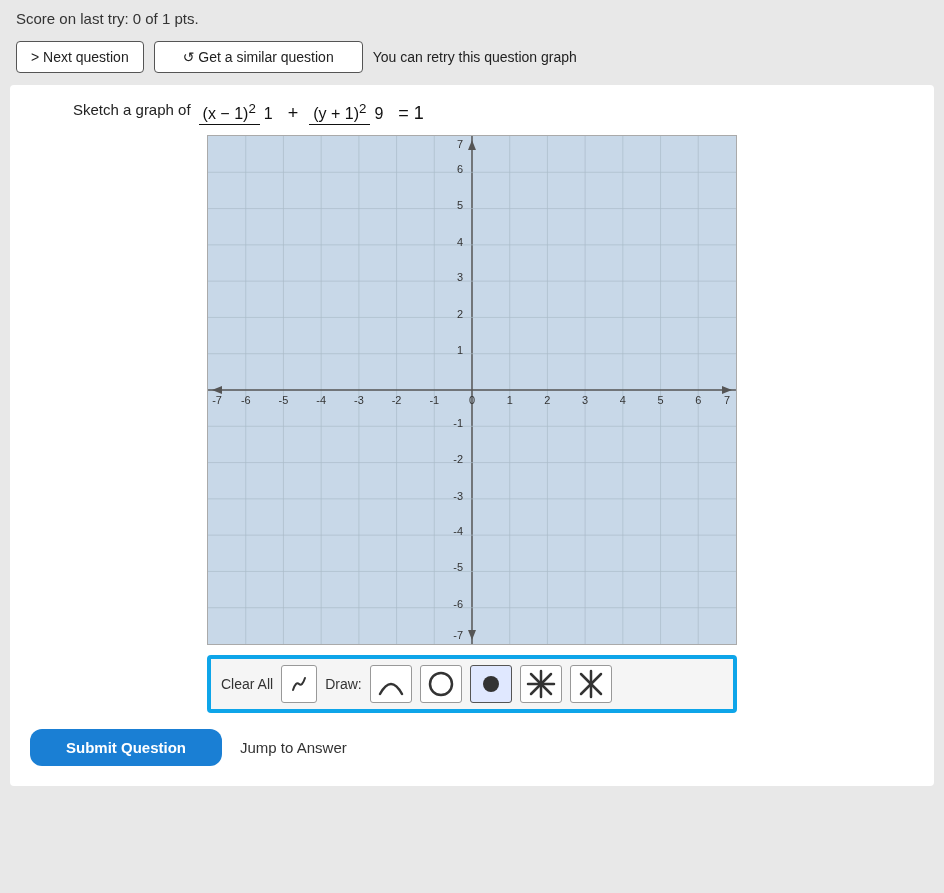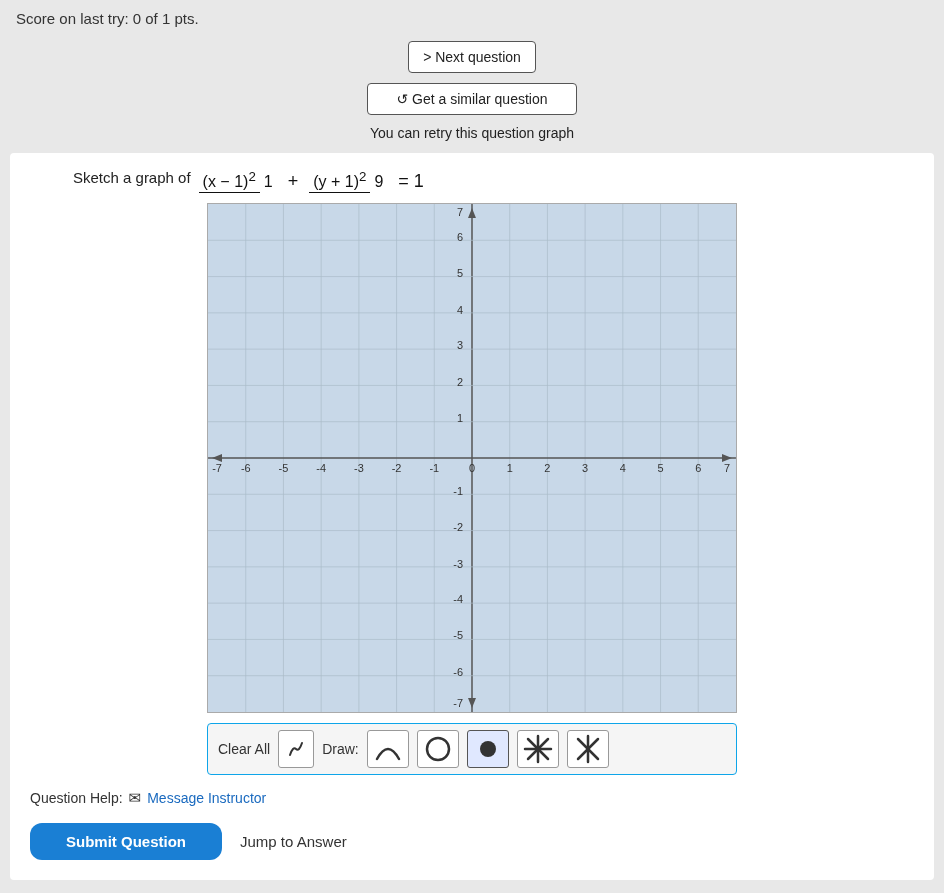--- a/index.html
+++ b/index.html
@@ -9,21 +9,20 @@
       width: 944px;
       min-height: 893px;
       padding: 10px 0 0 0;
     }
     .top-bar {
       display: flex;
       align-items: center;
       gap: 10px;
       padding: 8px 16px 12px 16px;
       background: #e8e8e8;
-      flex-direction: column;
     }
     .score-text {
       font-size: 15px;
       color: #333;
       margin-bottom: 6px;
       padding-left: 16px;
     }
     .btn-next {
       background: white;
       border: 1.5px solid #555;
@@ -98,21 +97,21 @@
       border: 1px solid #aaa;
       overflow: hidden;
     }
     .drawing-tools {
       display: flex;
       align-items: center;
       gap: 8px;
       margin-top: 10px;
       padding: 6px 10px;
       background: #f5f5f5;
-      border: 1px solid #0ea5e9;
+      border: 4px solid #0ea5e9;
       border-radius: 4px;
       width: 530px;
       margin-left: auto;
       margin-right: auto;
     }
     .tool-label {
       font-size: 14px;
       color: #333;
     }
     .tool-btn {
@@ -314,23 +313,18 @@
 
     <button class="tool-btn">
       <svg width="30" height="30" viewBox="0 0 30 30">
         <line x1="5" y1="5" x2="25" y2="25" stroke="#333" stroke-width="2.5" stroke-linecap="round"></line>
         <line x1="25" y1="5" x2="5" y2="25" stroke="#333" stroke-width="2.5" stroke-linecap="round"></line>
         <line x1="15" y1="2" x2="15" y2="28" stroke="#333" stroke-width="2.5" stroke-linecap="round"></line>
       </svg>
     </button>
   </div>
 
-  <div class="question-help">
-    <span>Question Help:</span>
-    <span style="font-size:15px;">✉</span>
-    <a class="msg-link">Message Instructor</a>
-  </div>
 
   <div class="bottom-actions">
     <button class="btn-submit">Submit Question</button>
     <button class="btn-jump">Jump to Answer</button>
   </div>
 </div>
 
 </body></html>

